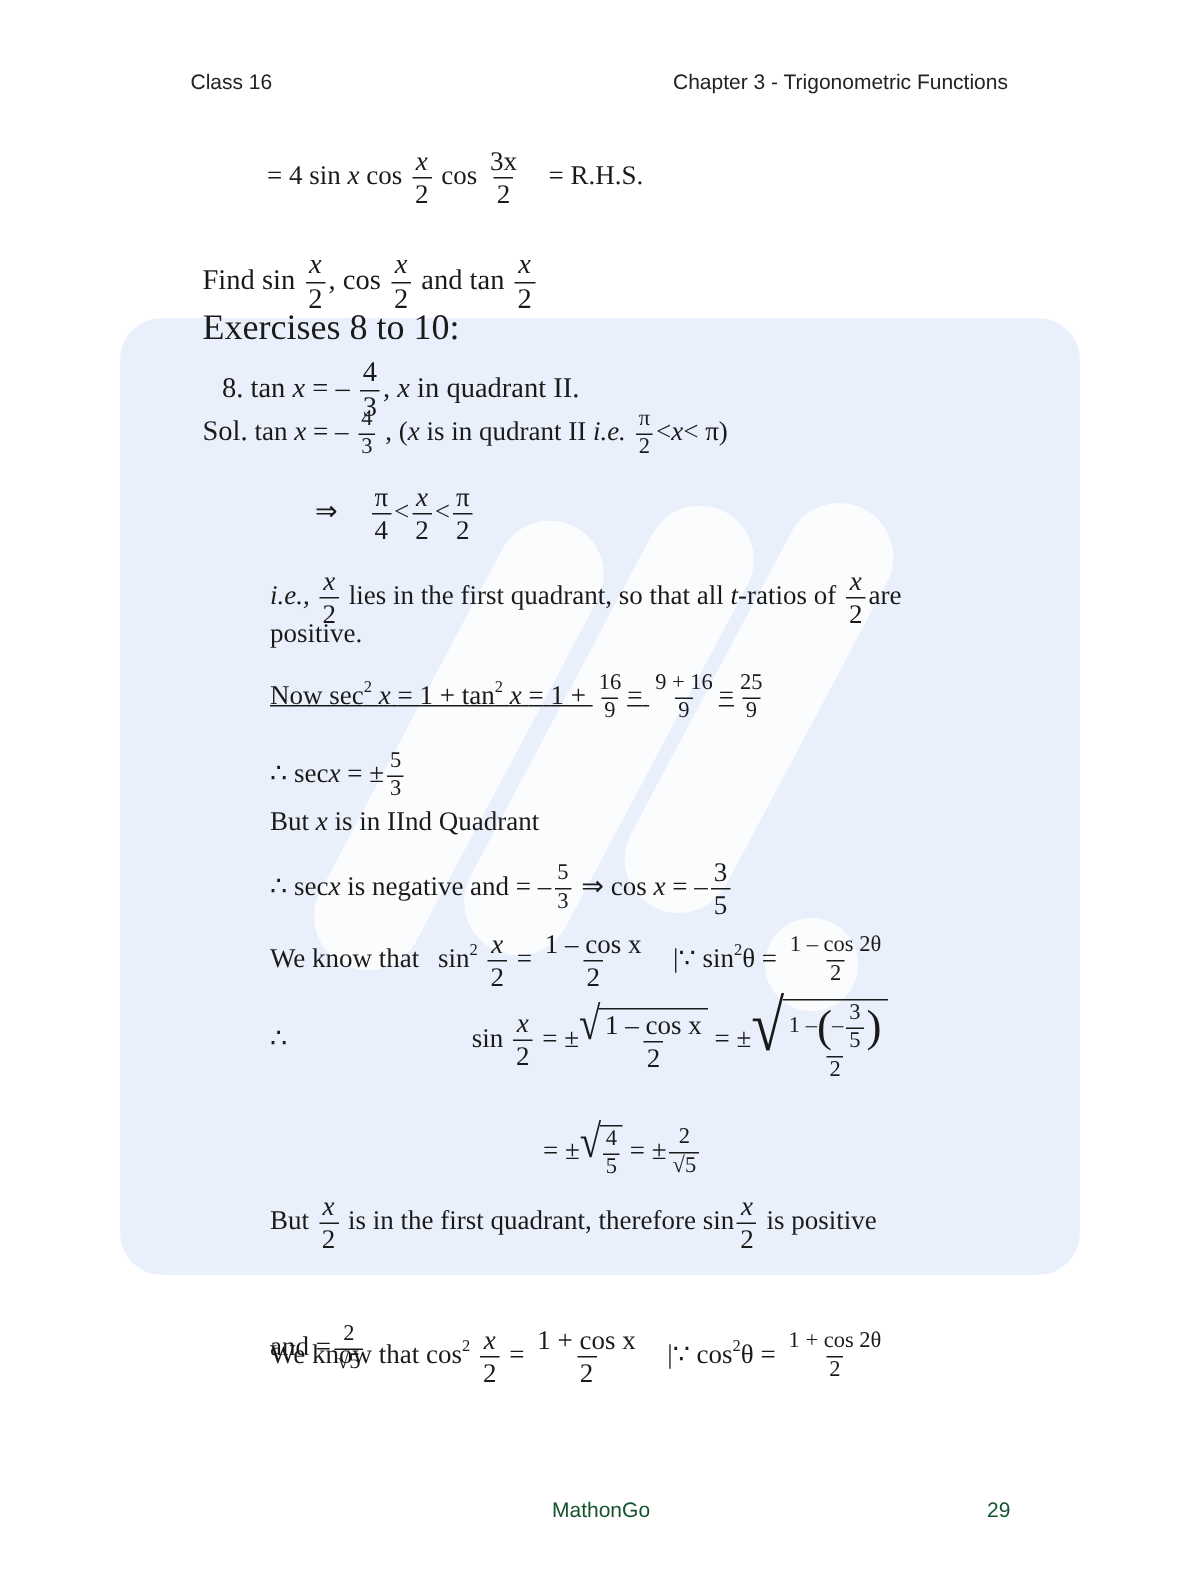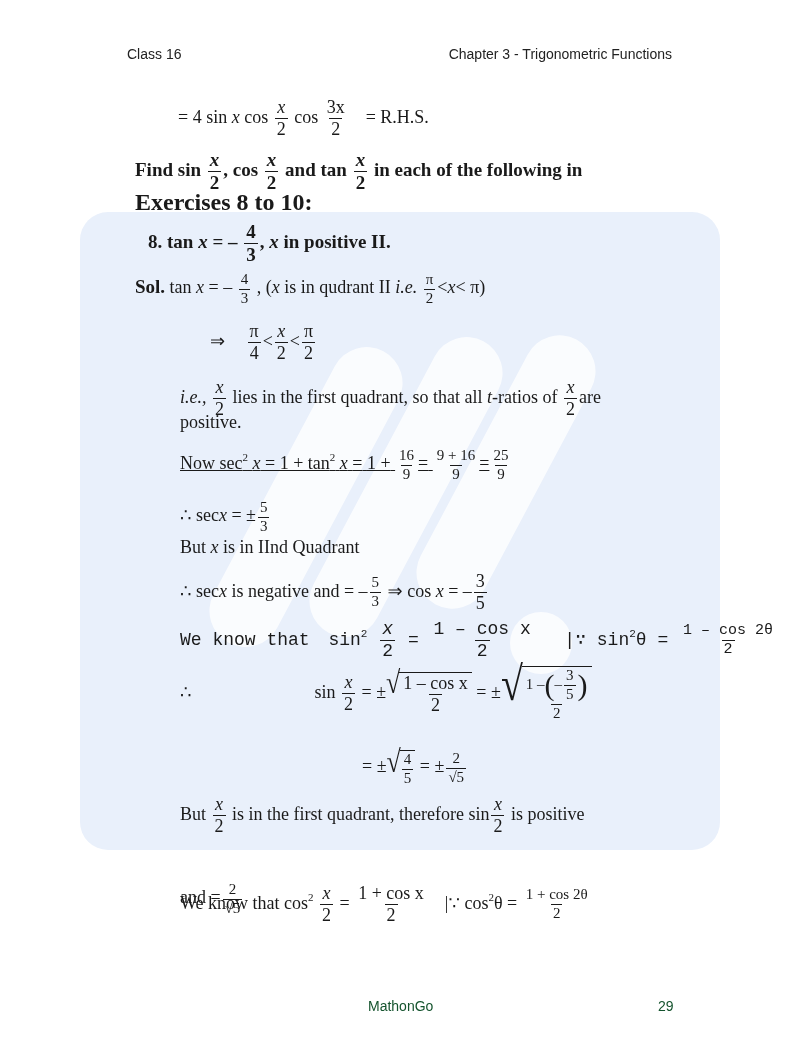--- a/index.html
+++ b/index.html
@@ -14,21 +14,21 @@
   .ftr-center { left: 368px; }
   .ftr-right { left: 658px; }
 
   .panel {
     position: absolute; left: 80px; top: 212px; width: 640px; height: 638px;
     background: #e9f0fb; border-radius: 28px;
   }
   .wm { position: absolute; background: #ffffff; opacity: 0.78; border-radius: 40px; }
 
   .line { position: absolute; white-space: nowrap; font-family: "Liberation Serif", serif; font-size: 18px; line-height: 1; }
-  .bold { font-weight: bold; }
+  .bold { font-weight: normal; margin-top: 17px; }
   .it { font-style: italic; }
   .frac { display: inline-flex; flex-direction: column; align-items: center; vertical-align: middle; margin: 0 2px; }
   .frac .n { padding: 0 2px 1px; line-height: 1.05; }
   .frac .d { border-top: 1px solid #1a1a1a; padding: 1px 2px 0; line-height: 1.05; }
   .frac.sm { font-size: 15px; }
   .sup { font-size: 11px; vertical-align: 8px; }
   .sqrt { display: inline-flex; align-items: stretch; vertical-align: middle; }
   .sqrt .rad { font-size: 26px; line-height: 1; transform: scaleY(1.2); margin-right: -1px; }
   .sqrt .under { border-top: 1px solid #1a1a1a; padding: 1px 2px 0; display: inline-flex; align-items: center; }
   .paren { font-size: 30px; line-height: 1; font-weight: 200; }
@@ -72,35 +72,34 @@
     </span><span>, cos</span>
   <span class="frac">
       <span class="n it">x</span>
       <span class="d">2</span>
     </span>
   <span>and tan</span>
   <span class="frac">
       <span class="n it">x</span>
       <span class="d">2</span>
     </span>
-  <span>in each of the following in</span>
 </div>
 <div class="line bold" style="left:135px;top:190px;font-size:24px;">Exercises 8 to 10:</div>
 
 <div class="line bold" style="left:148px;top:222px;font-size:19px;">
   <span>8.</span>
   <span>tan</span>
   <span class="it">x</span>
   <span>= –</span>
   <span class="frac">
       <span class="n">4</span>
       <span class="d">3</span>
     </span><span>,</span>
   <span class="it">x</span>
-  <span>in positive II.</span>
+  <span>in quadrant II.</span>
 </div>
 
 <div class="line" style="left:135px;top:272px;">
   <span class="bold" style="font-size:19px;">Sol.</span>
   <span>tan</span>
   <span class="it">x</span>
   <span>= –</span>
   <span class="frac sm">
       <span class="n">4</span>
       <span class="d">3</span>
@@ -183,21 +182,21 @@
       <span class="n">5</span>
       <span class="d">3</span>
     </span>
   <span>⇒ cos</span> <span class="it">x</span>
   <span>= –</span><span class="frac">
       <span class="n">3</span>
       <span class="d">5</span>
     </span>
 </div>
 
-<div class="line" style="left:180px;top:620px;font-family:Liberation Mono, monospace;">
+<div class="line" style="left:180px;top:620px;">
   <span>We know that</span><span class="gap"></span>
   <span>sin</span><span class="sup">2</span>
   <span class="frac">
       <span class="n it">x</span>
       <span class="d">2</span>
     </span>
   <span>=</span>
   <span class="frac">
       <span class="n">1 – cos x</span>
       <span class="d">2</span>

